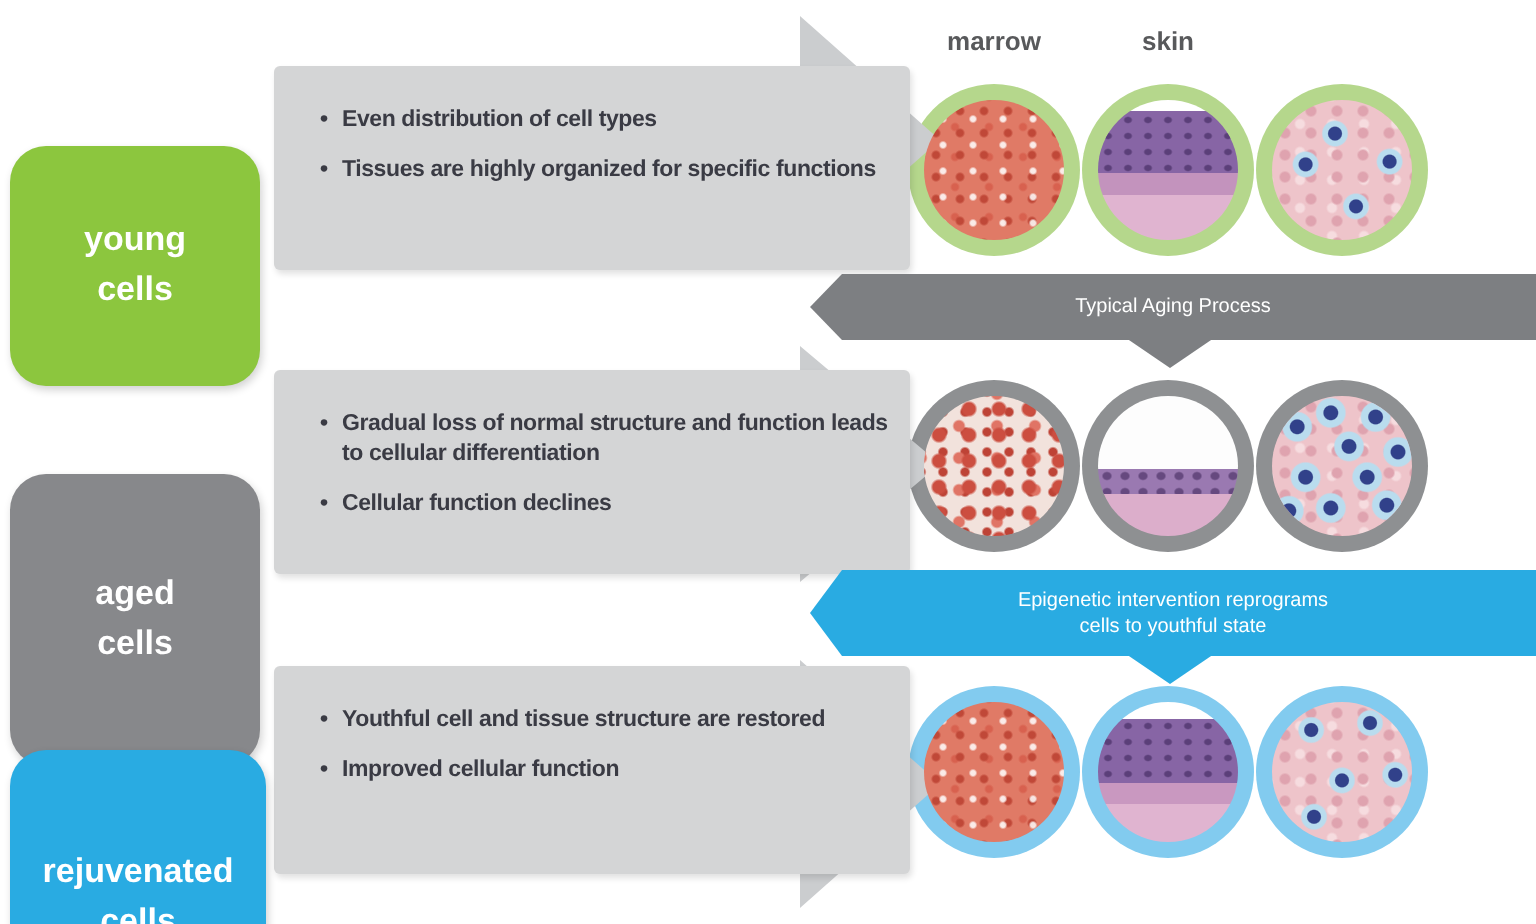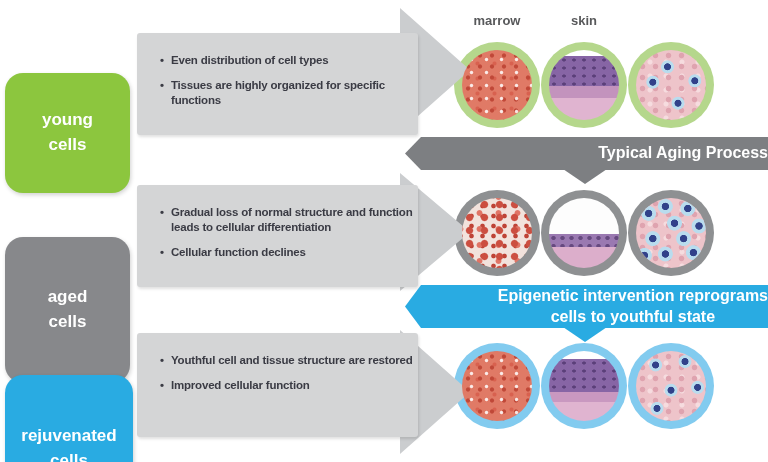--- a/index.html
+++ b/index.html
@@ -16,21 +16,21 @@
   
   .flow-arrow{
     position:absolute;left:400px;width:70px;background:var(--arrow);
     clip-path:polygon(0 0,100% 50%,0 100%);z-index:2;
   }
   .a1{top:8px;height:124px}
   .a2{top:173px;height:118px}
   .a3{top:330px;height:124px}
   
   .panel{
-    position:absolute;left:137px;width:281px;background:var(--panel);
+    position:absolute;left:137px;width:318px;background:var(--panel);
     border-radius:3px;z-index:4;box-shadow:1px 2px 3px rgba(0,0,0,.12);
     padding:0;box-sizing:border-box;
   }
   .p1{top:33px;height:102px}
   .p2{top:185px;height:102px}
   .p3{top:333px;height:104px}
   .bullets{list-style:none;margin:0;padding:20px 4px 0 22px;}
   .bullets li{
     position:relative;padding-left:12px;margin-bottom:10px;
     font-size:11.5px;font-weight:700;letter-spacing:-0.2px;line-height:1.3;
@@ -45,22 +45,22 @@
     box-shadow:1px 2px 4px rgba(0,0,0,.18);
     margin-top:48px;
   }
   .b1{top:25px;height:120px;background:var(--green)}
   .b2{top:189px;height:146px;background:var(--gray)}
   .b3{top:327px;height:148px;width:128px;background:var(--blue)}
   
   .banner{
     position:absolute;left:405px;width:363px;z-index:4;
     clip-path:polygon(0 50%,16px 0,100% 0,100% 100%,16px 100%);
-    display:flex;align-items:center;justify-content:flex-end;text-align:center;
-    color:#fff;font-size:16px;font-weight:700;line-height:1.3;white-space:pre-line;
+    display:flex;align-items:center;justify-content:center;text-align:center;
+    color:#fff;font-size:10px;font-weight:400;line-height:1.3;white-space:pre-line;
   }
   .banner-gray{top:137px;height:33px;background:var(--bannerGray)}
   .banner-blue{top:285px;height:43px;background:var(--blue)}
   .banner-tri{
     position:absolute;left:563px;width:44px;height:15px;z-index:4;
     clip-path:polygon(0 0,100% 0,50% 100%);
   }
   .tri-gray{top:169px;background:var(--bannerGray)}
   .tri-blue{top:327px;background:var(--blue)}
   

